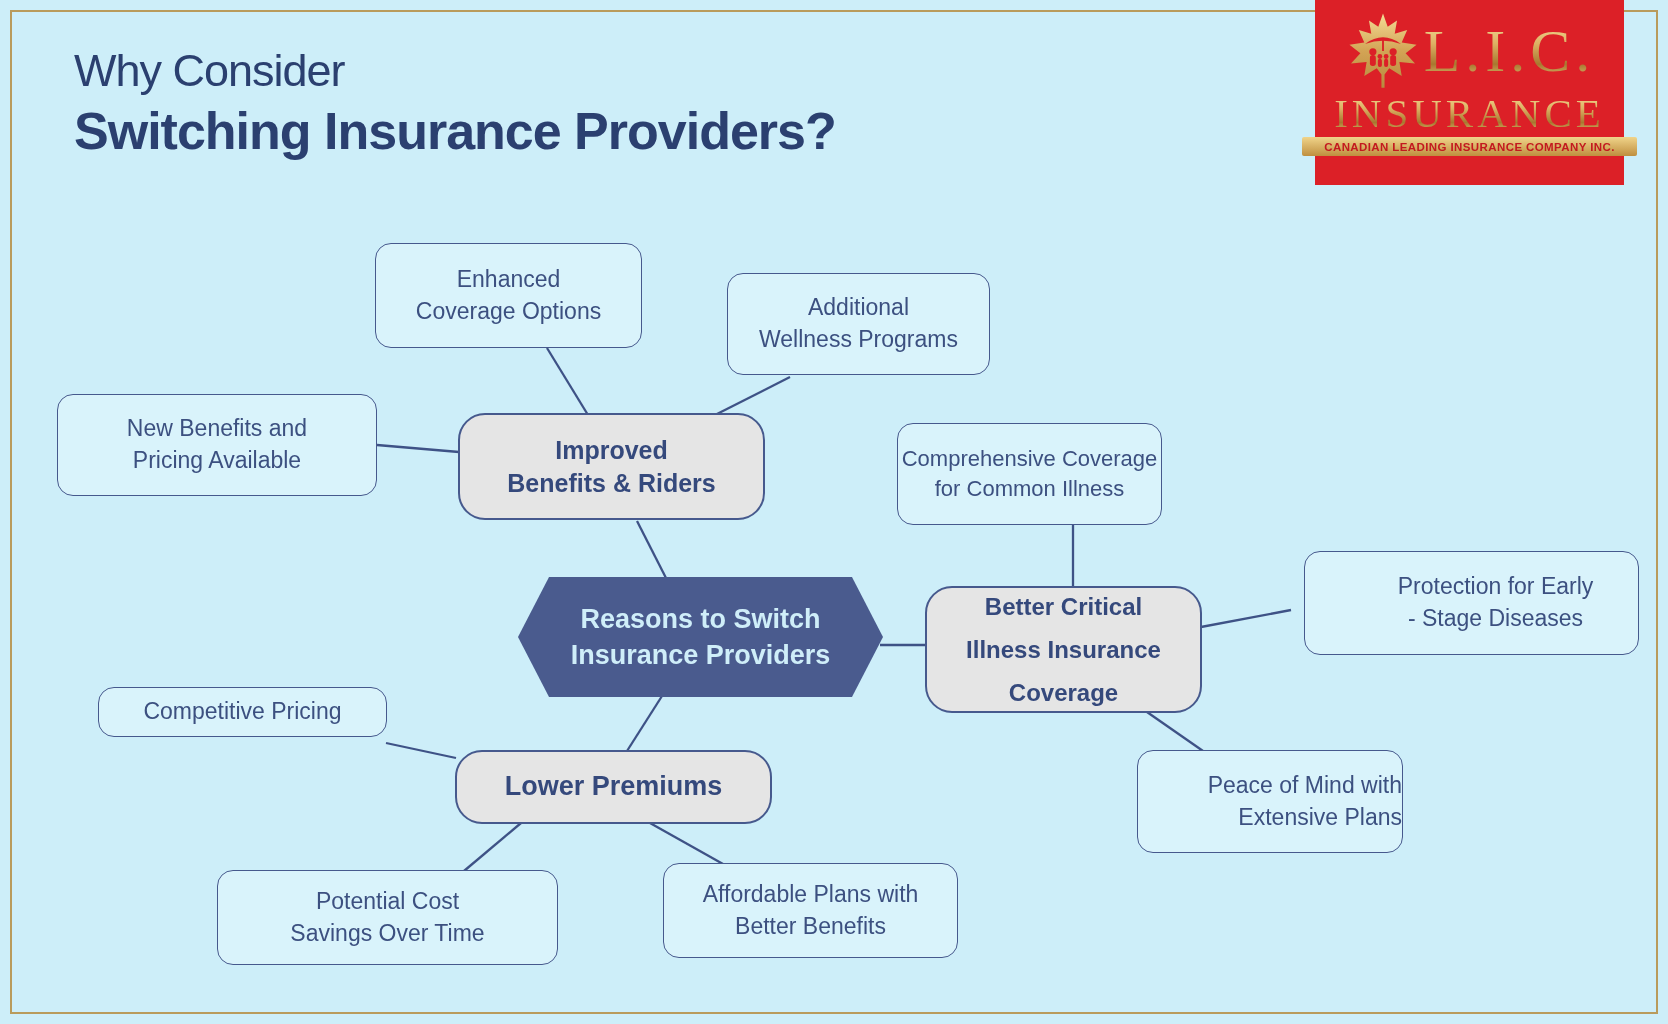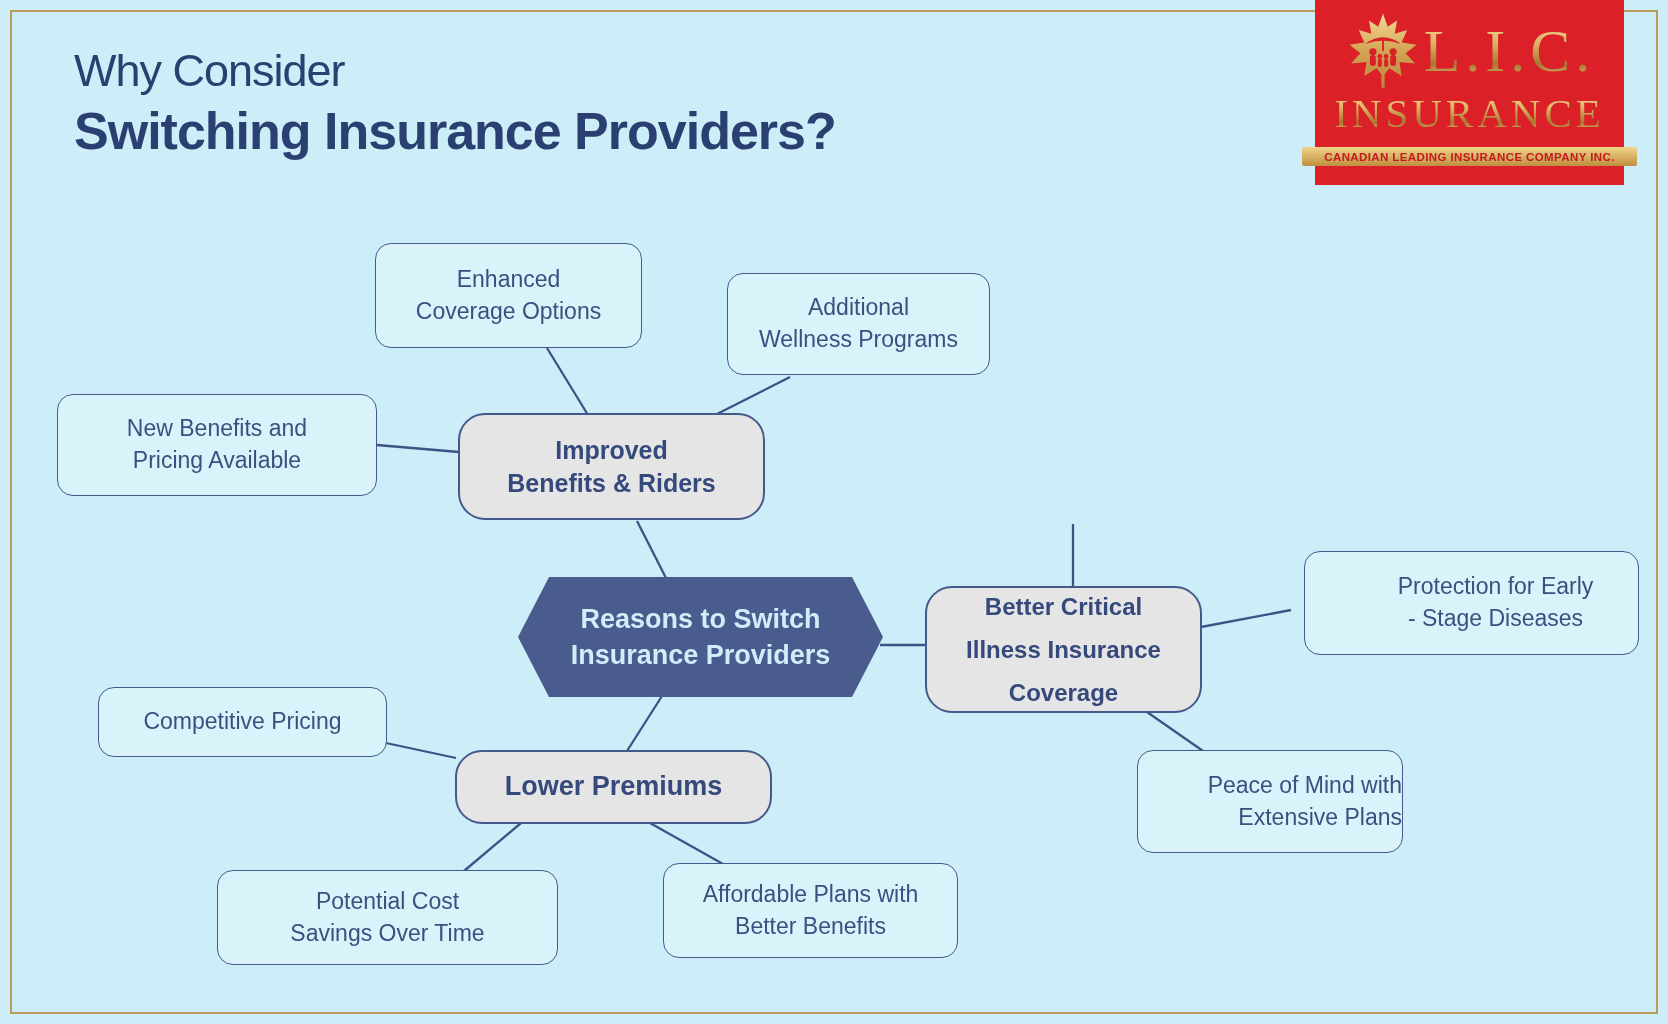--- a/index.html
+++ b/index.html
@@ -30,21 +30,21 @@
   .gold-text {
     font-family:"Liberation Serif", serif; font-weight:400; line-height:1;
     color:#d9a855;
     background:linear-gradient(180deg,#f4dc96 0%,#ddb063 38%,#a8772f 72%,#e9c87e 100%);
     -webkit-background-clip:text; background-clip:text;
     -webkit-text-fill-color:transparent;
   }
   .lic  { font-size:60px; letter-spacing:5px; }
   .ins  { font-size:41px; letter-spacing:4px; margin-top:3px; }
   .ribbon {
-    margin-top:13px; background:linear-gradient(180deg,#f0d48a,#bf8f3f);
+    margin-top:3px; background:linear-gradient(180deg,#f0d48a,#bf8f3f);
     color:#c3191f; font-size:11.5px; font-weight:700; letter-spacing:.4px;
     padding:4px 22px 3px; white-space:nowrap; border-radius:2px;
   }
 
   
   .connectors { position:absolute; left:0; top:0; }
   .connectors line { stroke:#3e5286; stroke-width:2.3; }
 
   
   .node {
@@ -71,21 +71,21 @@
   .pos-hex          { left:518px;  top:577px; width:365px; height:120px; }
   .pos-improved     { left:458px;  top:413px; width:307px; height:107px; }
   .pos-better       { left:925px;  top:586px; width:277px; height:127px; font-size:24px;gap:12px; }
   .pos-lower        { left:455px;  top:750px; width:317px; height:74px;  font-size:27px; }
   .pos-enhanced     { left:375px;  top:243px; width:267px; height:105px; }
   .pos-wellness     { left:727px;  top:273px; width:263px; height:102px; }
   .pos-newbenefits  { left:57px;   top:394px; width:320px; height:102px; }
   .pos-comprehensive{ left:897px;  top:423px; width:265px; height:102px; }
   .pos-protection   { left:1304px; top:551px; width:335px; height:104px;padding-left:48px; }
   .pos-peace        { left:1137px; top:750px; width:266px; height:103px;align-items:flex-end; }
-  .pos-competitive  { left:98px;   top:687px; width:289px; height:70px;align-items:center;  }
+  .pos-competitive  { left:98px;   top:687px; width:289px; height:50px;align-items:center;  }
   .pos-potential    { left:217px;  top:870px; width:341px; height:95px;  }
   .pos-affordable   { left:663px;  top:863px; width:295px; height:95px;  }
 </style>
 </head>
 <body>
 
 <div class="canvas">
 
   <div class="frame"></div>
 
@@ -169,20 +169,24 @@
   <div class="node leafbox pos-wellness">
     <span>Additional</span>
     <span>Wellness Programs</span>
   </div>
 
   <div class="node leafbox pos-newbenefits">
     <span>New Benefits and</span>
     <span>Pricing Available</span>
   </div>
 
+  <div class="node leafbox tight pos-comprehensive">
+    <span>Comprehensive Coverage</span>
+    <span>for Common Illness</span>
+  </div>
 
   <div class="node leafbox pos-protection">
     <span>Protection for Early</span>
     <span>- Stage Diseases</span>
   </div>
 
   <div class="node leafbox pos-peace">
     <span>Peace of Mind with</span>
     <span>Extensive Plans</span>
   </div>

